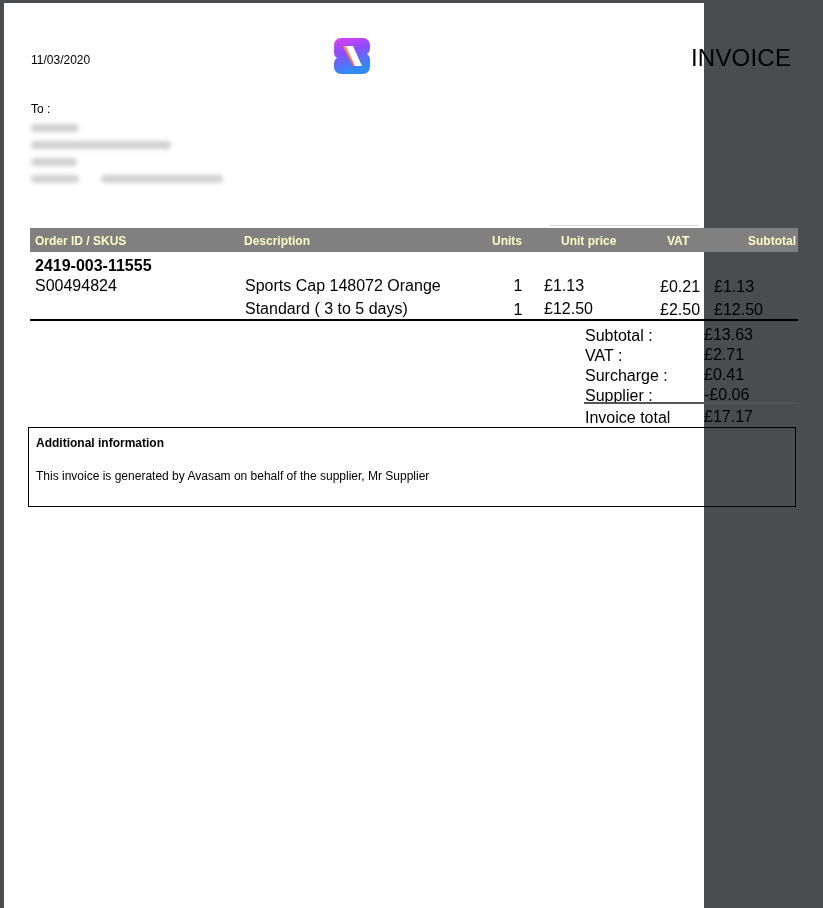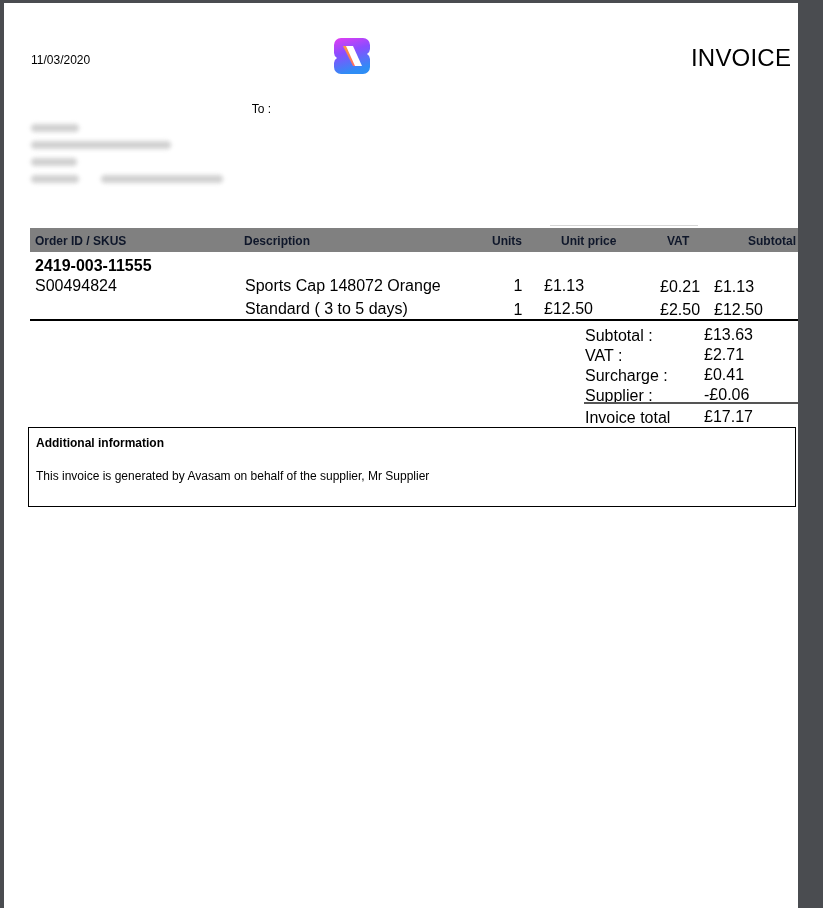--- a/index.html
+++ b/index.html
@@ -12,21 +12,21 @@
       background: #4a4c50;
       position: relative;
       overflow: hidden;
       font-family: "Liberation Sans", sans-serif;
       color: #000;
     }
     .page {
       position: absolute;
       left: 4px;
       top: 3px;
-      width: 794px;
+      width: 700px;
       height: 905px;
       background: #ffffff;
     }
     .abs { position: absolute; }
     .date {
       left: 27px; top: 50px;
       font-size: 12px;
     }
     .logo {
       left: 329px; top: 30px;
@@ -43,21 +43,20 @@
       line-height: 1;
       margin-top: -4px;
     }
     .title {
       left: 687px; top: 41px;
       font-size: 24px;
       letter-spacing: 0.2px;
     }
     .addr-label {
       font-size: 12px;
-      text-align: right;
     }
     .blur-line {
       height: 8px;
       background: #c9c9c9;
       border-radius: 4px;
       filter: blur(2px);
       opacity: 0.85;
       margin-bottom: 9px;
     }
     .to-block { left: 27px; top: 99px; width: 240px; }
@@ -65,21 +64,21 @@
     .addr-lines { margin-top: 8px; }
     .from-rule {
       left: 546px; top: 222px;
       width: 148px; height: 1px;
       background: #d6d6d6;
     }
     .table-header {
       left: 26px; top: 225px;
       width: 768px; height: 24px;
       background: #808080;
-      color: #0f172a;
+      color: #fef9c3;
       font-weight: bold;
       font-size: 12px;
     }
     .th { position: absolute; top: 6px; }
     .cell { position: absolute; font-size: 16px; }
     .bold { font-weight: bold; }
     .right { }
     .center { text-align: center; }
     .rule-thick {
       height: 2px; background: #000;

